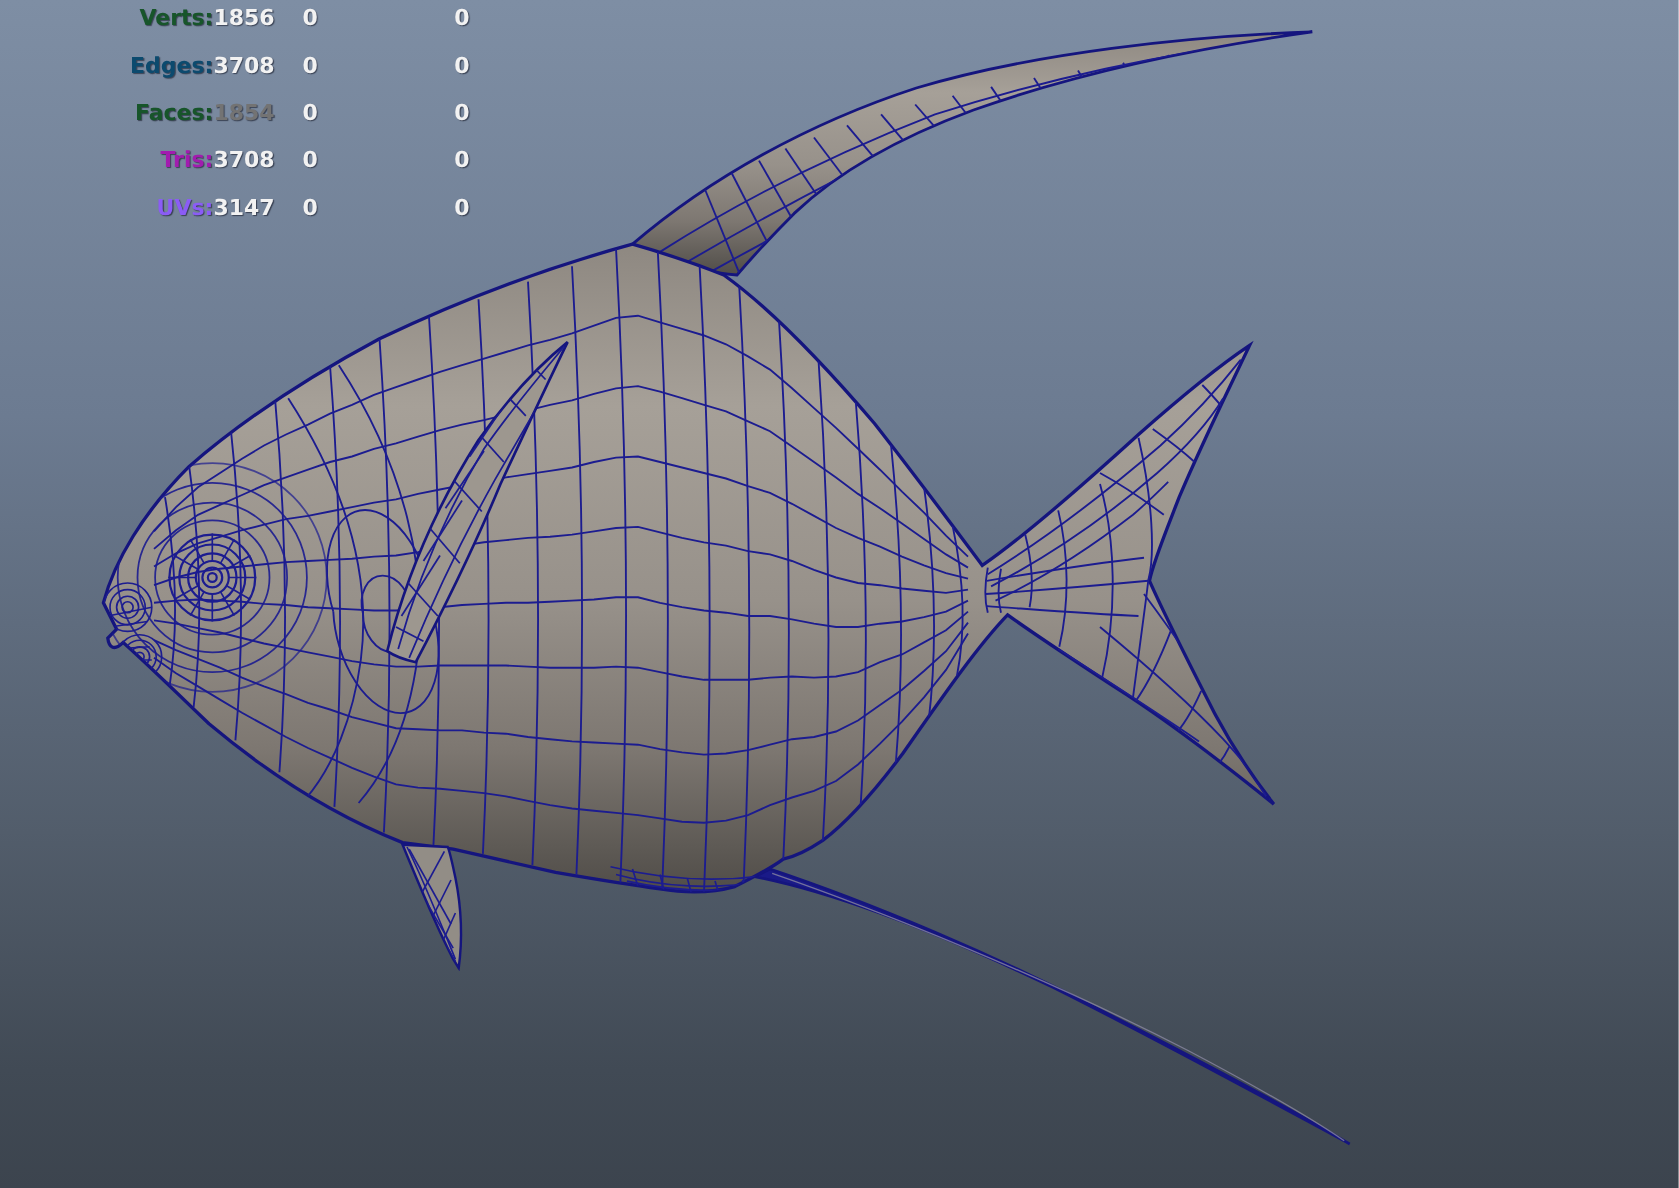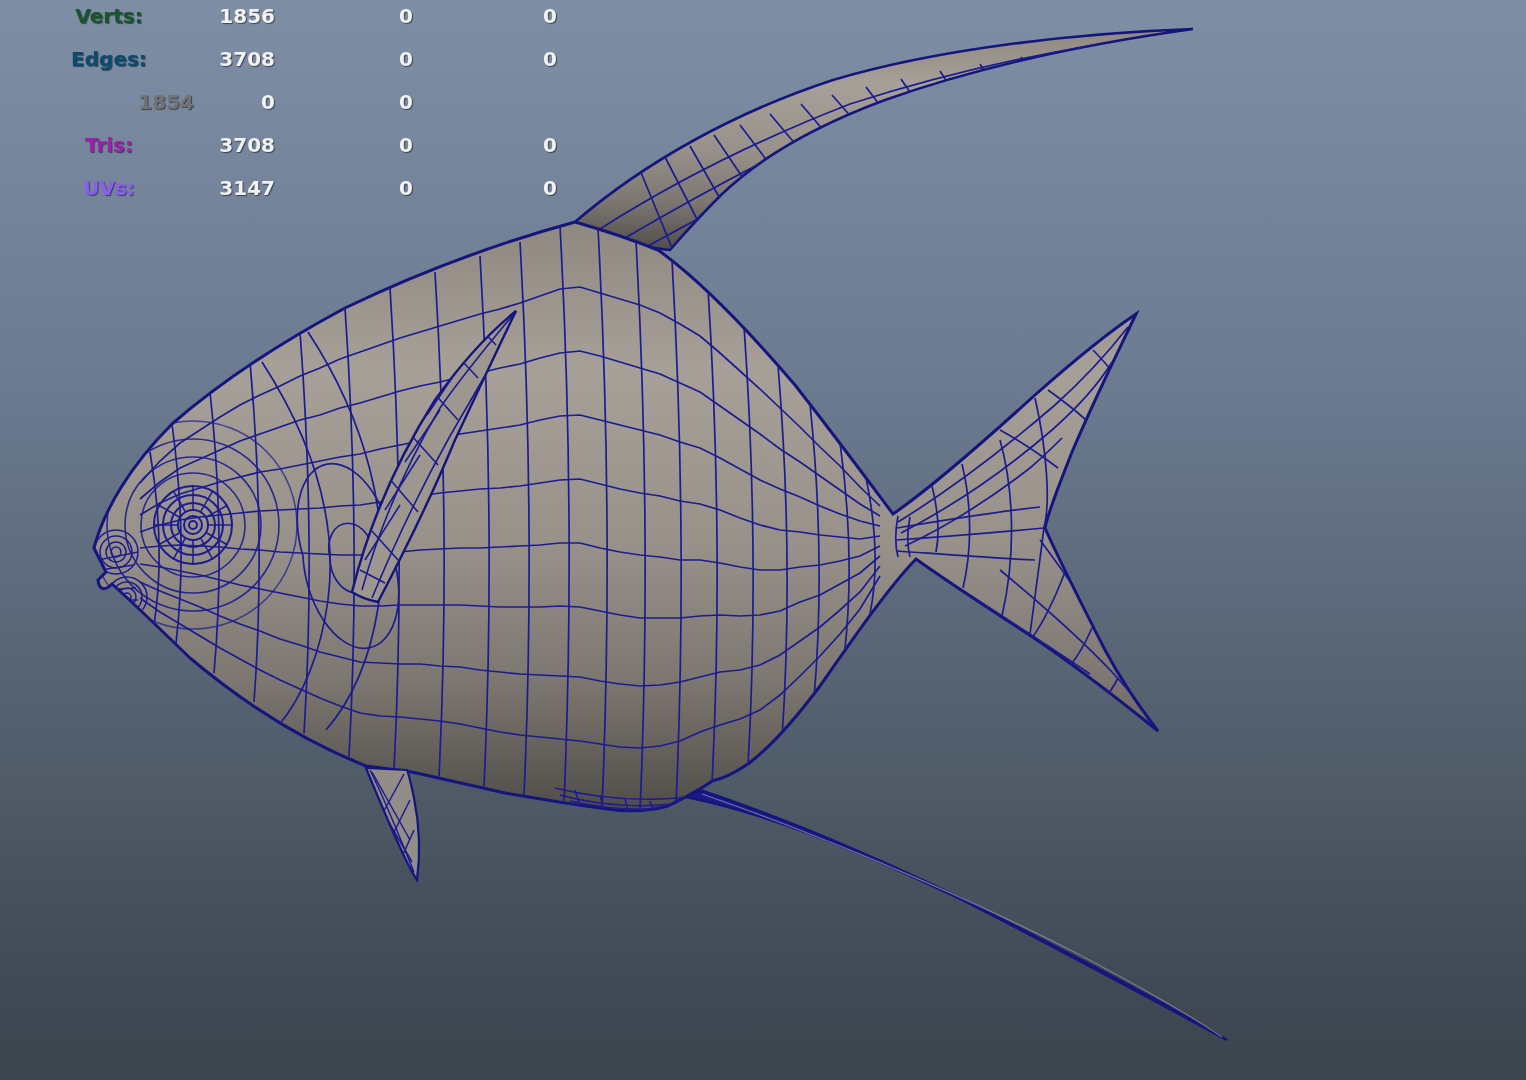--- a/index.html
+++ b/index.html
@@ -13,22 +13,22 @@
   svg{position:absolute;left:0;top:0;}
   .hud{
     position:absolute;left:0;top:4px;width:600px;
     display:grid;grid-template-columns:24px 170px 81px 138px 144px;
     grid-auto-rows:43px;
     font-size:20px;font-weight:bold;line-height:24px;
     text-shadow:1px 1px 1px rgba(8,10,24,0.55);
     pointer-events:none;
   }
   .hud .pad{grid-column:1;}
-  .hud .lbl{text-align:center;}
-  .hud .val{text-align:right;}
+  .hud .lbl{text-align:right;}
+  .hud .val{}
 </style>
 </head>
 <body>
 
 <div class="viewport">
   <svg id="fish-svg" width="1526" height="1080" viewBox="0 0 1526 1080">
     <defs>
       <linearGradient id="bodyGrad" x1="0" y1="0" x2="0" y2="1">
         <stop offset="0" stop-color="#8e8881"></stop>
         <stop offset="0.25" stop-color="#a6a098"></stop>
@@ -227,20 +227,21 @@
     <div class="val" style="color: rgb(242, 242, 242);">0</div>
     <div class="val" style="color: rgb(242, 242, 242);">0</div>
 
     <div class="pad"></div>
     <div class="lbl" style="color: #0c4a6e;">Edges:</div>
     <div class="val" style="color: rgb(242, 242, 242);">3708</div>
     <div class="val" style="color: rgb(242, 242, 242);">0</div>
     <div class="val" style="color: rgb(242, 242, 242);">0</div>
 
     <div class="pad"></div>
+    <div class="lbl" style="color: rgb(23, 85, 42);">Faces:</div>
     <div class="val" style="color: #737373;">1854</div>
     <div class="val" style="color: rgb(242, 242, 242);">0</div>
     <div class="val" style="color: rgb(242, 242, 242);">0</div>
 
     <div class="pad"></div>
     <div class="lbl" style="color: #a21caf;">Tris:</div>
     <div class="val" style="color: rgb(242, 242, 242);">3708</div>
     <div class="val" style="color: rgb(242, 242, 242);">0</div>
     <div class="val" style="color: rgb(242, 242, 242);">0</div>
 

